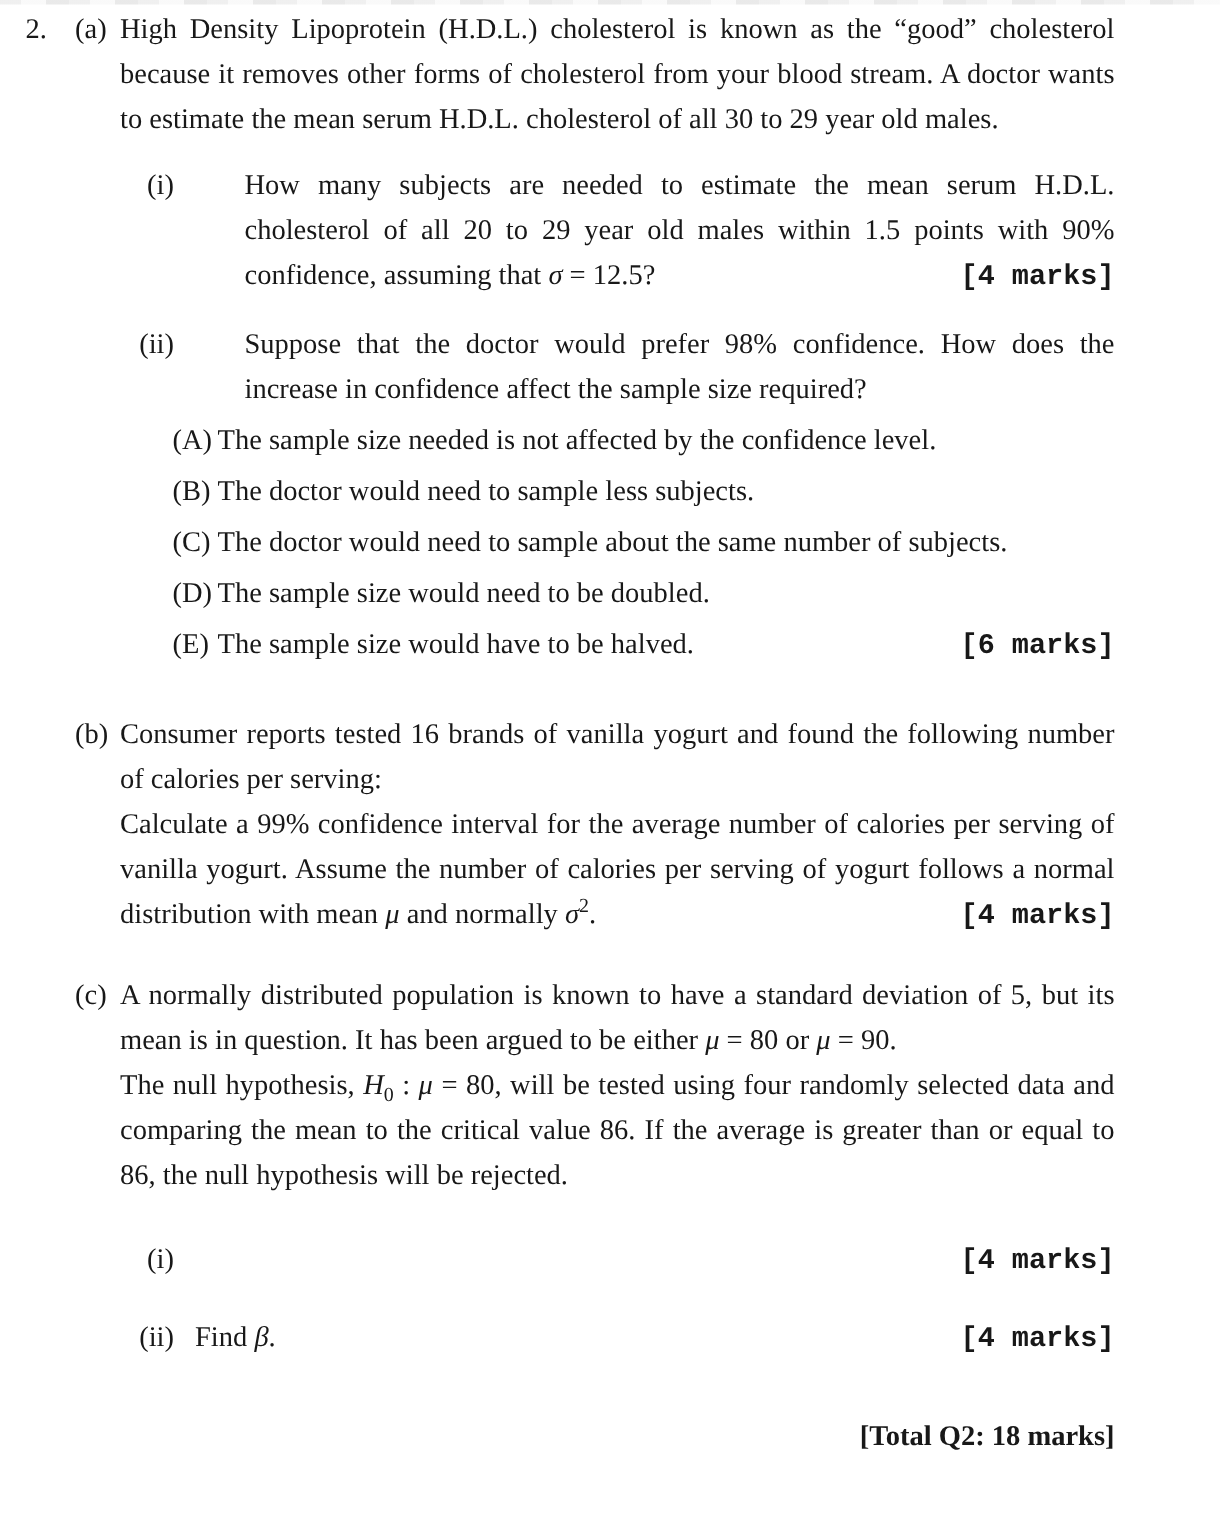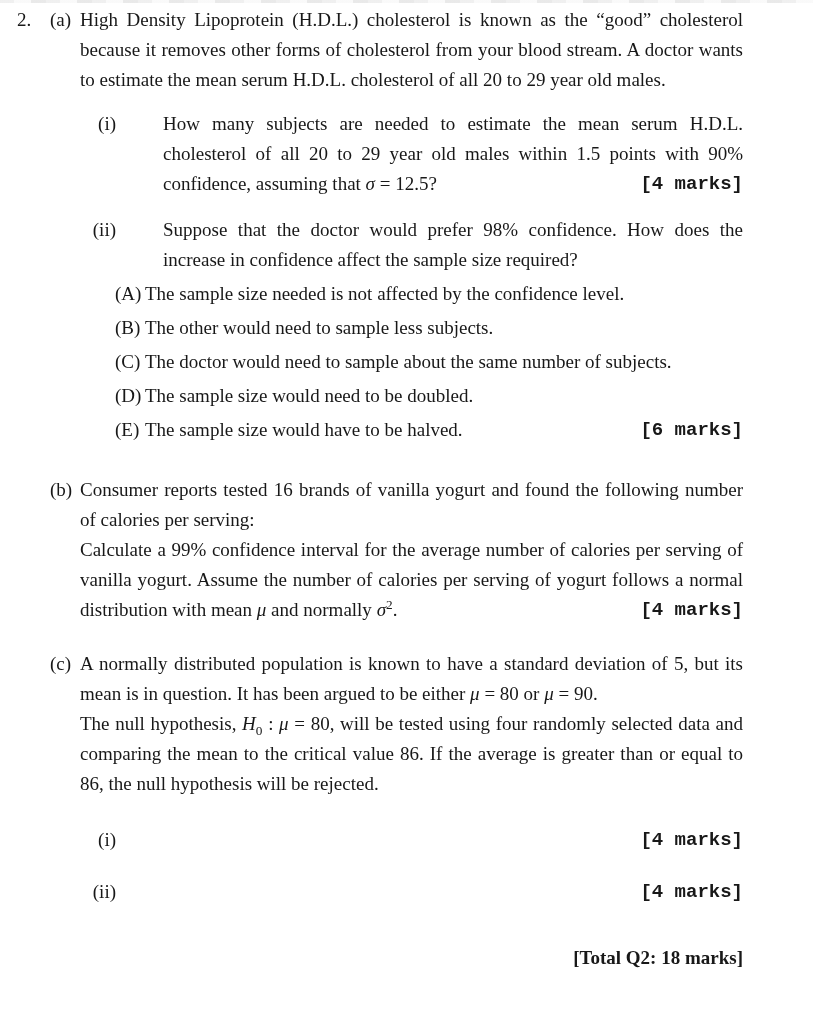--- a/index.html
+++ b/index.html
@@ -68,21 +68,21 @@
 
   <div class="q">
     <div class="q-num">2.</div>
 
     <div class="q-content">
 
       <div class="part">
         <div class="plabel">(a)</div>
         <div class="pbody">
 
-          <p class="para">High Density Lipoprotein (H.D.L.) cholesterol is known as the “good” cholesterol because it removes other forms of cholesterol from your blood stream. A doctor wants to estimate the mean serum H.D.L. cholesterol of all 20 to 29 year old males.</p>
+          <p class="para">High Density Lipoprotein (H.D.L.) cholesterol is known as the “good” cholesterol because it removes other forms of cholesterol from your blood stream. A doctor wants to estimate the mean serum H.D.L. cholesterol of all 30 to 29 year old males.</p>
 
           <div class="item mt-item1">
             <div class="ilabel">(i)</div>
             <div class="ibody">
               <p class="para"><span>How many subjects are needed to estimate the mean serum H.D.L. cholesterol of all 20 to 29 year old males within 1.5 points with 90% confidence, assuming that </span><span class="mvar">σ</span><span> = 12.5?</span></p>
               <span class="marks marks-abs">[4 marks]</span>
             </div>
           </div>
 
           <div class="item mt-item2">
@@ -92,21 +92,21 @@
             </div>
           </div>
 
           <div class="opts">
             <div class="opt">
               <div class="opt-label">(A)</div>
               <div class="opt-text">The sample size needed is not affected by the confidence level.</div>
             </div>
             <div class="opt">
               <div class="opt-label">(B)</div>
-              <div class="opt-text">The other would need to sample less subjects.</div>
+              <div class="opt-text">The doctor would need to sample less subjects.</div>
             </div>
             <div class="opt">
               <div class="opt-label">(C)</div>
               <div class="opt-text">The doctor would need to sample about the same number of subjects.</div>
             </div>
             <div class="opt">
               <div class="opt-label">(D)</div>
               <div class="opt-text">The sample size would need to be doubled.</div>
             </div>
             <div class="opt">
@@ -138,20 +138,21 @@
           <p class="para"><span>A normally distributed population is known to have a standard deviation of 5, but its mean is in question. It has been argued to be either </span><span class="mvar">μ</span><span> = 80 or </span><span class="mvar">μ</span><span> = 90.</span></p>
           <p class="para"><span>The null hypothesis, </span><span class="mvar">H</span><span class="msub">0</span><span> : </span><span class="mvar">μ</span><span> = 80, will be tested using four randomly selected data and comparing the mean to the critical value 86. If the average is greater than or equal to 86, the null hypothesis will be rejected.</span></p>
 
           <div class="citem citem-i">
             <div class="ilabel">(i)</div>
             <span class="marks marks-right">[4 marks]</span>
           </div>
 
           <div class="citem citem-ii">
             <div class="ilabel">(ii)</div>
+            <div class="ctext" style="margin-left:7px;"><span>Find </span><span class="mvar">β</span><span>.</span></div>
             <span class="marks marks-right">[4 marks]</span>
           </div>
         </div>
       </div>
 
       <div class="total-row">[Total Q2: 18 marks]</div>
 
     </div>
   </div>
 </div>

